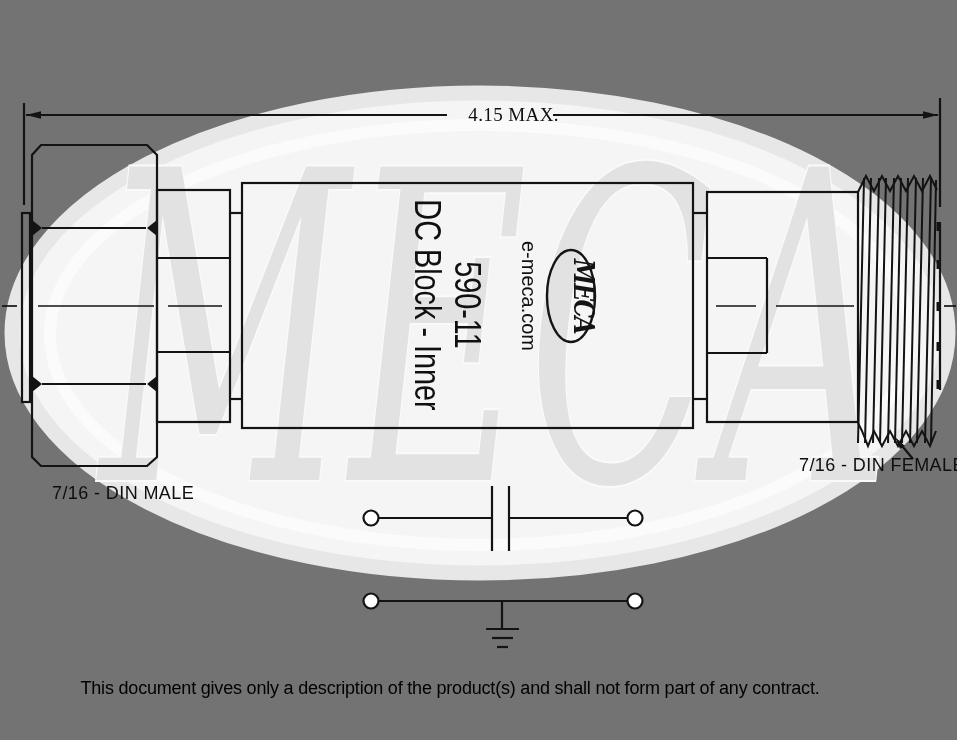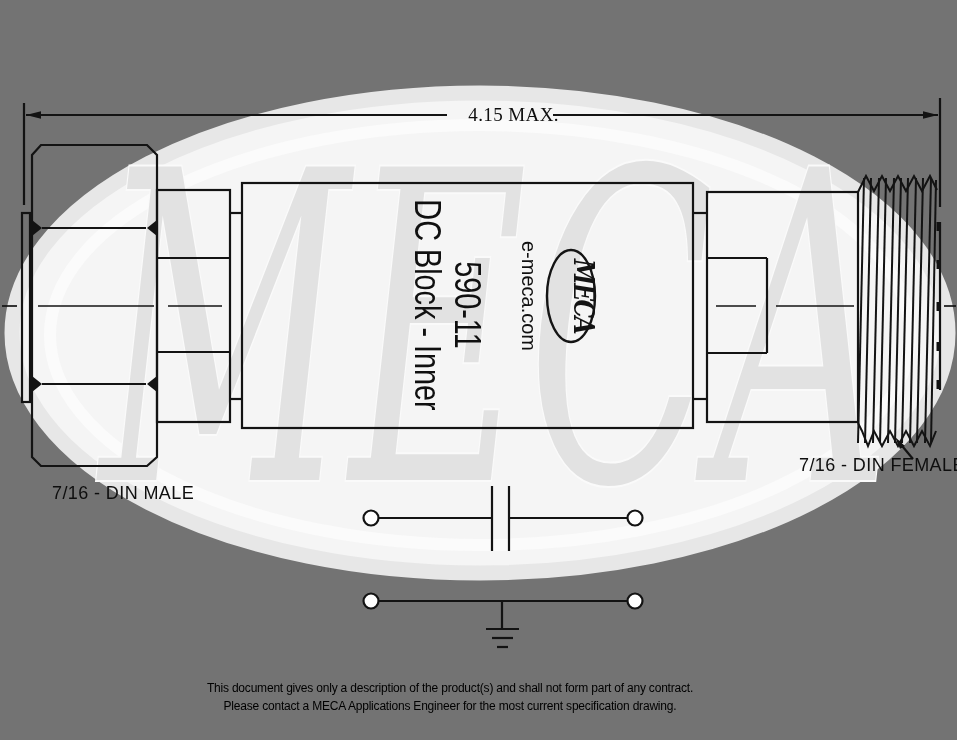--- a/index.html
+++ b/index.html
@@ -21,21 +21,21 @@
   }
   .website {
     position:absolute; left:469px; top:286px; width:120px; height:20px;
     transform:rotate(90deg); transform-origin:50% 50%;
     font-size:20px; line-height:20px; text-align:center; color:#101010;
     white-space:nowrap;
   }
   .logo-svg { position:absolute; left:541px; top:244px; }
   .footer {
     position:absolute; left:0; top:679px; width:900px; text-align:center;
-    font-size:12px; line-height:18px; letter-spacing:-0.2px; color:#000;
+    font-size:18px; line-height:18px; letter-spacing:-0.2px; color:#000;
   }
 </style>
 </head>
 <body>
 
 <div class="stage">
 
   <svg class="layer" width="957" height="740" viewBox="0 0 957 740">
     <ellipse cx="480" cy="333" rx="468" ry="240" fill="#f5f5f5" stroke="#e7e7e7" stroke-width="15"></ellipse>
     <ellipse cx="480" cy="335" rx="430" ry="210" fill="none" stroke="#fbfbfb" stroke-width="12"></ellipse>
@@ -154,16 +154,15 @@
 
   <div class="website">e-meca.com</div>
 
   <svg class="logo-svg" width="60" height="104" viewBox="0 0 60 104">
     <ellipse cx="30" cy="52" rx="24" ry="46" fill="none" stroke="#141414" stroke-width="2.4"></ellipse>
     <text transform="translate(33,15) rotate(90)" font-size="27" font-weight="bold" font-style="italic" font-family="DejaVu Serif, serif" fill="#141414" letter-spacing="-2" textLength="74" lengthAdjust="spacingAndGlyphs">MECA</text>
   </svg>
 
   <div class="footer">
     <div>This document gives only a description of the product(s) and shall not form part of any contract.</div>
-    <div>Please contact a MECA Applications Engineer for the most current specification drawing.</div>
   </div>
 
 </div>
 
 </body></html>

